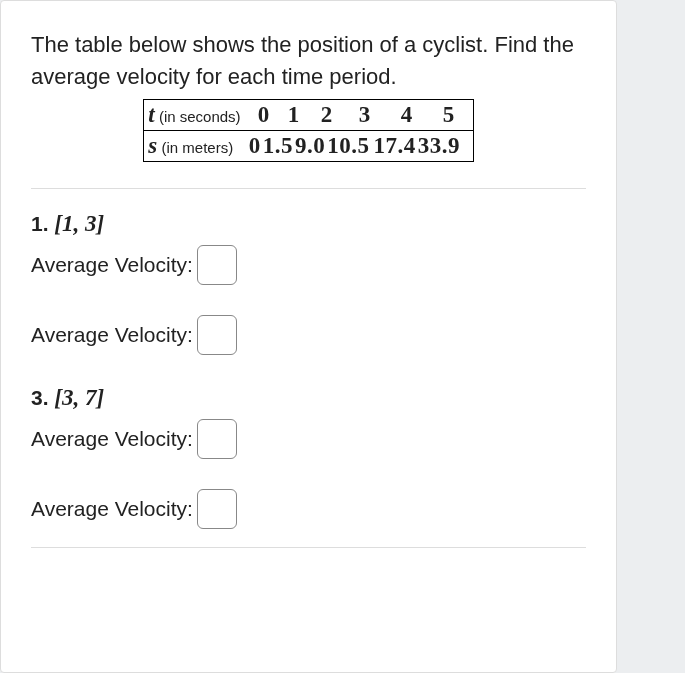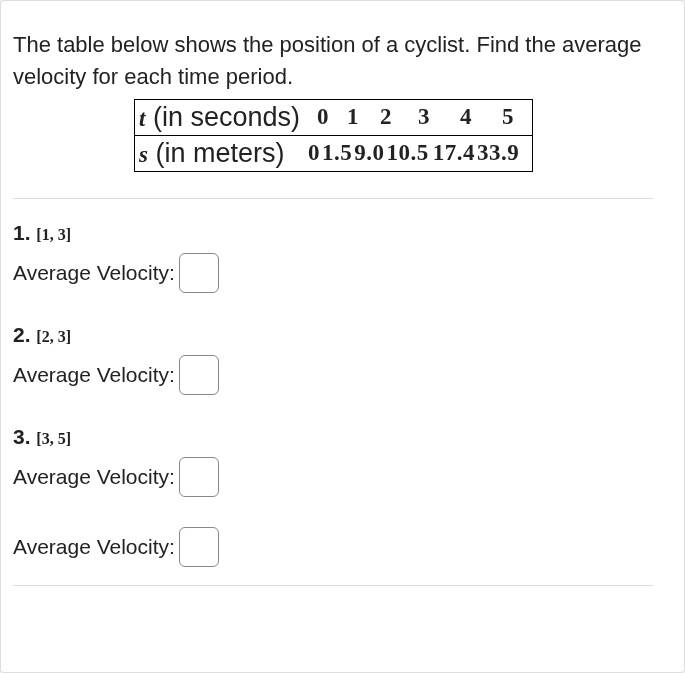--- a/index.html
+++ b/index.html
@@ -8,23 +8,23 @@
     padding: 0;
     background: #eceef0;
     font-family: Arial, Helvetica, sans-serif;
     font-size: 20px;
     color: #222;
   }
   .card {
     background: #fff;
     border: 1px solid #ddd;
     border-radius: 4px;
-    width: 685px;
+    width: 617px;
     min-height: 673px;
-    padding: 28px 30px 10px 12px;
+    padding: 28px 30px 10px 30px;
   }
   .intro {
     font-size: 22px;
     line-height: 1.45;
     margin-bottom: 6px;
   }
   .data-table-wrap {
     display: flex;
     justify-content: center;
     margin-bottom: 26px;
@@ -41,21 +41,21 @@
   .data-table tr:first-child td {
     border-bottom: 1px solid #000;
   }
   .varname {
     font-style: italic;
     font-family: 'Times New Roman', serif;
     font-weight: bold;
     font-size: 23px;
   }
   .rowlabel {
-    font-size: 27px;
+    font-size: 15px;
   }
   .vals {
     font-family: 'Times New Roman', serif;
     font-weight: bold;
     font-size: 23px;
     letter-spacing: 0.5px;
   }
   .gapnum { display:inline-block; min-width: 30px; text-align:center;}
   hr.sep {
     border: none;
@@ -73,21 +73,22 @@
   .qline {
     font-size: 21px;
     margin-bottom: 8px;
   }
   .qnum {
     font-weight: bold;
   }
   .interval {
     font-family: 'Times New Roman', serif;
     font-weight: bold;
-    font-size: 16px;
+    font-size: 23px;
+    font-style: italic;
   }
   .ansline {
     font-size: 21px;
     display: flex;
     align-items: center;
     gap: 4px;
   }
   .ansbox {
     width: 40px;
     height: 40px;
@@ -135,34 +136,30 @@
       <span class="qnum">1.</span>
       <span class="interval">[1, 3]</span>
     </div>
     <div class="ansline">
       <span>Average Velocity:</span>
       <input class="ansbox" type="text" value="" style="">
     </div>
   </div>
 
   <div class="qblock">
-    <div class="qline">
-      <span class="qnum">2.</span>
-      <span class="interval">[2, 3]</span>
-    </div>
     <div class="ansline">
       <span>Average Velocity:</span>
       <input class="ansbox" type="text" value="" style="">
     </div>
   </div>
 
   <div class="qblock">
     <div class="qline">
       <span class="qnum">3.</span>
-      <span class="interval">[3, 5]</span>
+      <span class="interval">[3, 7]</span>
     </div>
     <div class="ansline">
       <span>Average Velocity:</span>
       <input class="ansbox" type="text" value="" style="">
     </div>
   </div>
 
   <div class="qblock" style="margin-bottom:14px">
     <div class="ansline">
       <span>Average Velocity:</span>

